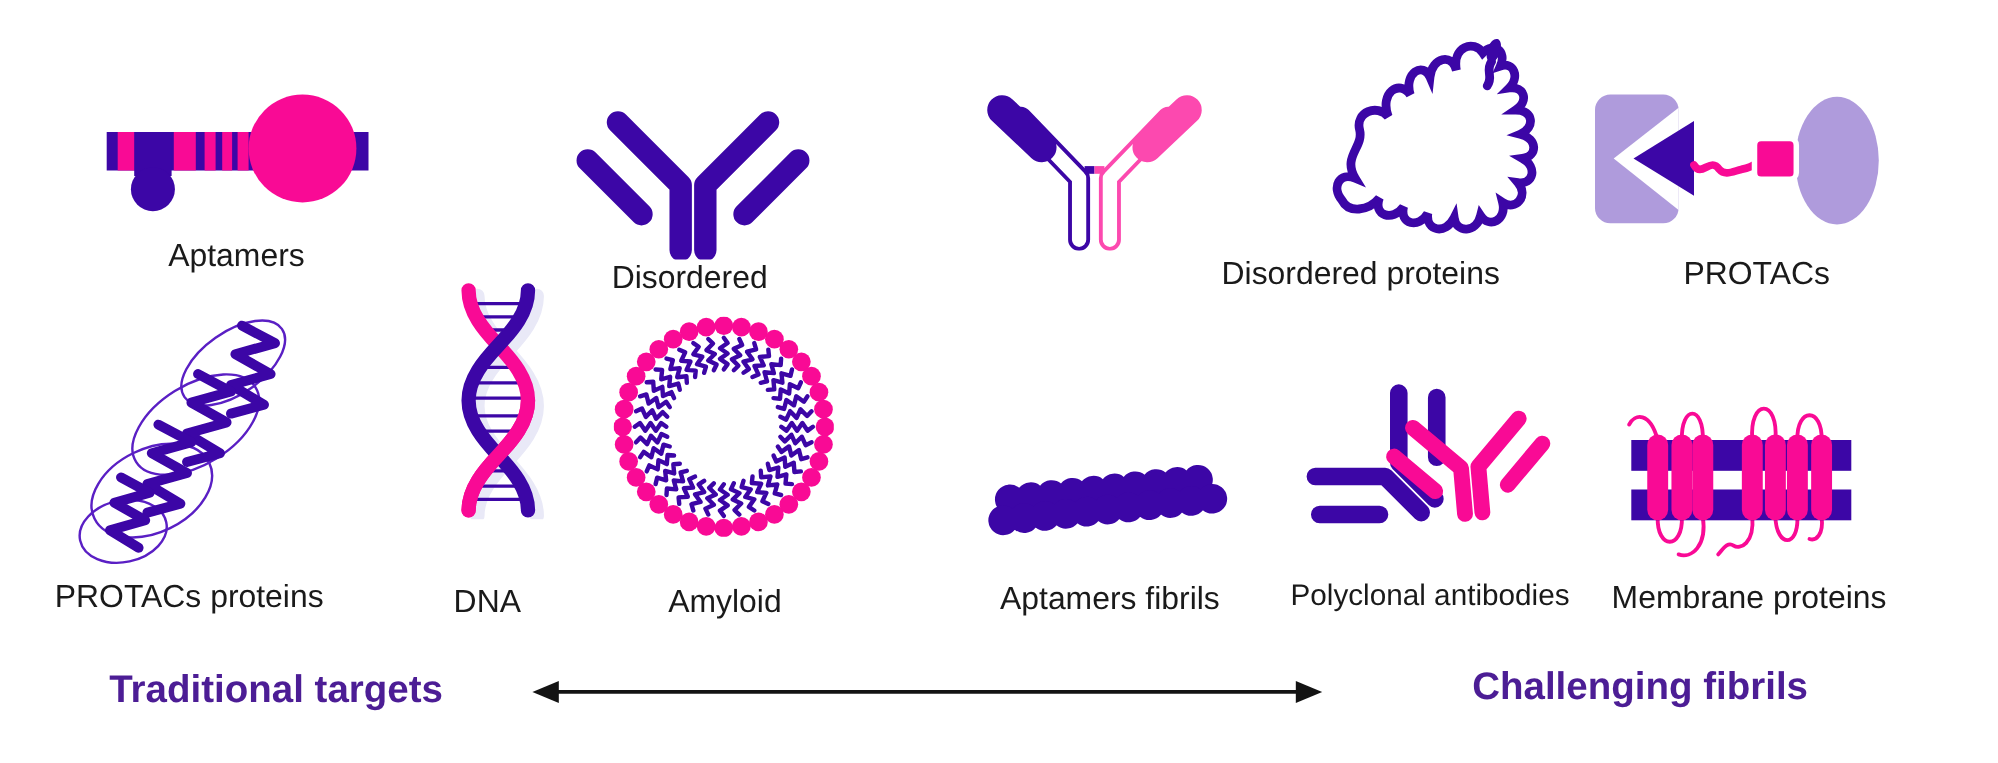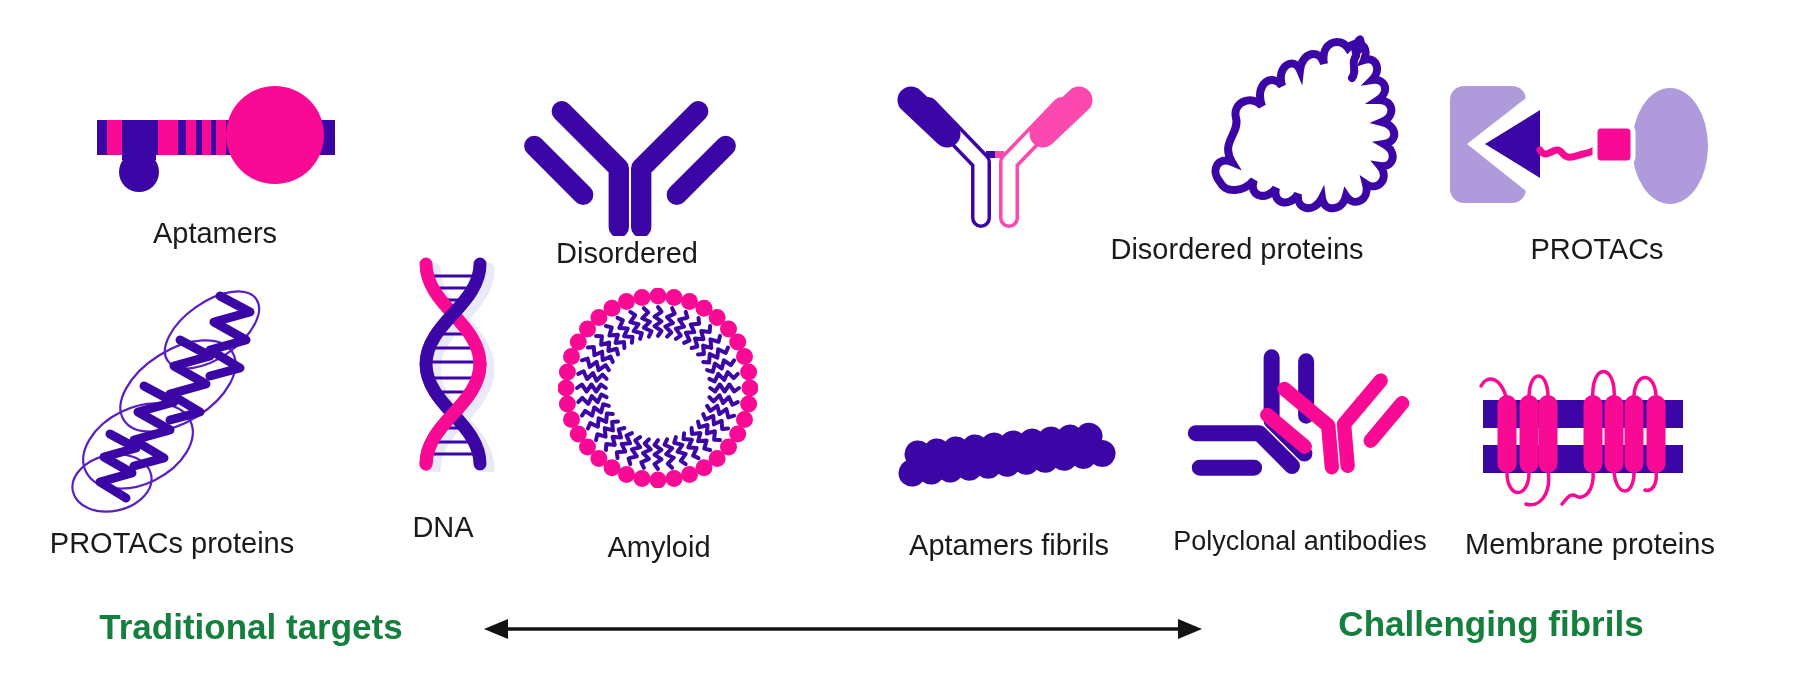--- a/index.html
+++ b/index.html
@@ -8,21 +8,21 @@
   }
   html,body{margin:0;padding:0;background:#fff;}
   #canvas{position:relative;width:1816px;height:694px;background:#fff;overflow:hidden;
           font-family:"Liberation Sans", sans-serif;color:var(--ink);padding-left:38px;}
   .icon{position:absolute;}
   .icon svg{display:block;}
   .lbl{position:absolute;transform:translateX(-50%);font-size:29px;line-height:1.1;
        color:#1a1a1a;white-space:nowrap;}
   .lbl-sm{font-size:27px;}
   .big{position:absolute;transform:translateX(-50%);font-size:35px;font-weight:700;
-       color:#15803d;white-space:nowrap;}
+       color:#4c1d95;white-space:nowrap;}
   .outline-stroke{fill:none;stroke-width:20;stroke-linecap:round;stroke-linejoin:round;}
   .inner-white{fill:none;stroke:#fff;stroke-width:13;stroke-linecap:round;stroke-linejoin:round;}
   #lipid-tails circle{fill:var(--pink);}
   #lipid-tails polyline{fill:none;stroke:var(--purple);stroke-width:4;stroke-linecap:round;stroke-linejoin:round;}
   .mem-squig{fill:none;stroke:var(--pink);stroke-width:3.5;stroke-linecap:round;}
   .rung{stroke:var(--purple);stroke-width:3;}
   .helix{fill:none;stroke:var(--purple);stroke-width:9;stroke-linecap:round;stroke-linejoin:round;}
   .loop{fill:none;stroke:var(--purple-light);stroke-width:2.2;}
 </style>
 </head>
@@ -255,21 +255,21 @@
       </g>
     </svg>
   </div>
 
   <div class="lbl" style="left:215px;top:218px">Aptamers</div>
   <div class="lbl" style="left:627px;top:238px">Disordered</div>
   <div class="lbl" style="left:1237px;top:234px">Disordered proteins</div>
   <div class="lbl" style="left:1597px;top:234px">PROTACs</div>
 
   <div class="lbl" style="left:172px;top:528px">PROTACs proteins</div>
-  <div class="lbl" style="left:443px;top:512px">DNA</div>
+  <div class="lbl" style="left:443px;top:532px">DNA</div>
   <div class="lbl" style="left:659px;top:532px">Amyloid</div>
   <div class="lbl" style="left:1009px;top:530px">Aptamers fibrils</div>
   <div class="lbl lbl-sm" style="left:1300px;top:527px">Polyclonal antibodies</div>
   <div class="lbl" style="left:1590px;top:529px">Membrane proteins</div>
 
   <div class="big" style="left:251px;top:607px">Traditional targets</div>
   <div class="big" style="left:1491px;top:604px">Challenging fibrils</div>
 
   <div class="icon" style="left:478px;top:612px">
     <svg width="730" height="34" viewBox="0 0 730 34">

